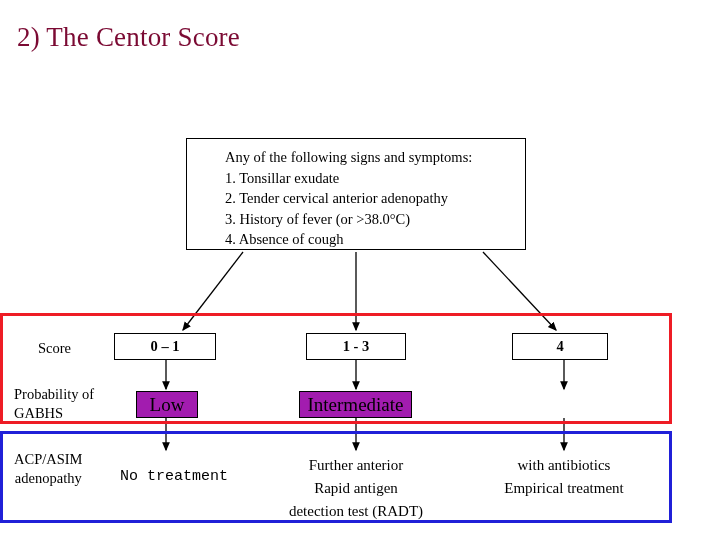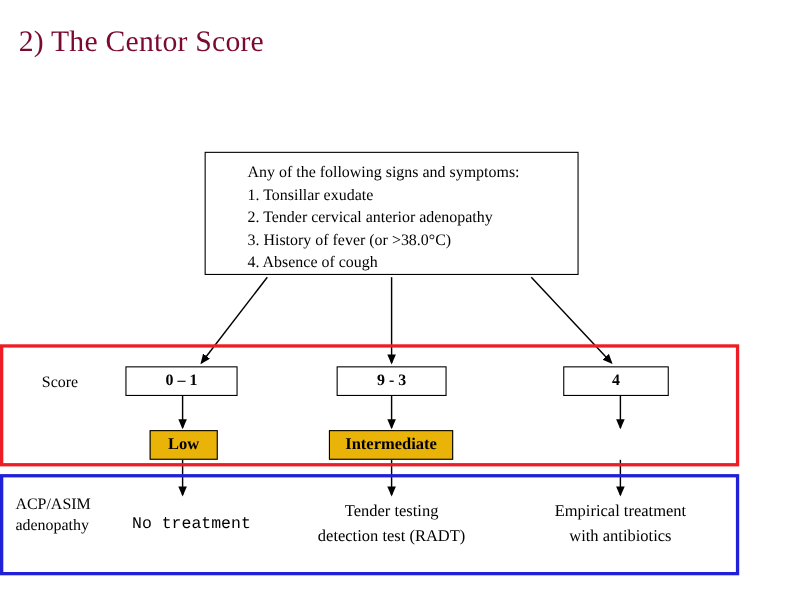--- a/index.html
+++ b/index.html
@@ -88,27 +88,26 @@
     font-weight: bold;
     display: flex;
     align-items: center;
     justify-content: center;
     color: #000;
   }
   .prob-box {
     position: absolute;
     border: 1.2px solid #000;
     box-sizing: border-box;
-    background: #eab308;
-    font-size: 15px;
+    background: #a21caf;
+    font-size: 19px;
     display: flex;
     align-items: center;
     justify-content: center;
     color: #000;
-    font-weight: bold;
   }
   .guide-text {
     position: absolute;
     font-size: 15px;
     color: #000;
     line-height: 23px;
     text-align: center;
     white-space: nowrap;
   }
   svg.arrows {
@@ -154,41 +153,46 @@
     <line x1="166" y1="418" x2="166" y2="450" stroke="#000" stroke-width="1.3" marker-end="url(#ah)"></line>
     <line x1="356" y1="418" x2="356" y2="450" stroke="#000" stroke-width="1.3" marker-end="url(#ah)"></line>
     <line x1="564" y1="418" x2="564" y2="450" stroke="#000" stroke-width="1.3" marker-end="url(#ah)"></line>
   </svg>
 
   <div class="red-band"></div>
 
   <div class="row-label" style="left:14px; top:339px;margin-left:24px;">Score</div>
 
   <div class="score-box" style="left:114px; top:333px; width:102px; height:27px;">0 – 1</div>
-  <div class="score-box" style="left:306px; top:333px; width:100px; height:27px;">9 - 3</div>
+  <div class="score-box" style="left:306px; top:333px; width:100px; height:27px;">1 - 3</div>
   <div class="score-box" style="left:512px; top:333px; width:96px; height:27px;">4</div>
 
+  <div class="row-label" style="left:14px; top:385px;">
+    <div>Probability of</div>
+    <div>GABHS</div>
+  </div>
 
   <div class="prob-box" style="left:136px; top:391px; width:62px; height:27px;">Low</div>
   <div class="prob-box" style="left:299px; top:391px; width:113px; height:27px;text-align:right;">Intermediate</div>
 
   <div class="blue-band"></div>
 
-  <div class="row-label" style="left:14px; top:450px;">
+  <div class="row-label" style="left:14px; top:450px;text-align:center;">
     <div>ACP/ASIM</div>
     <div>adenopathy</div>
   </div>
 
   <div class="guide-text" style="left:112px; top:465px; width:124px;font-family:Liberation Mono, monospace;">
     <div>No treatment</div>
   </div>
 
   <div class="guide-text" style="left:256px; top:454px; width:200px;">
-    <div>Tender testing</div>
+    <div>Further anterior</div>
+    <div>Rapid antigen</div>
     <div>detection test (RADT)</div>
   </div>
 
   <div class="guide-text" style="left:464px; top:454px; width:200px;">
+    <div>with antibiotics</div>
     <div>Empirical treatment</div>
-    <div>with antibiotics</div>
   </div>
 
 </div>
 
 </body></html>

